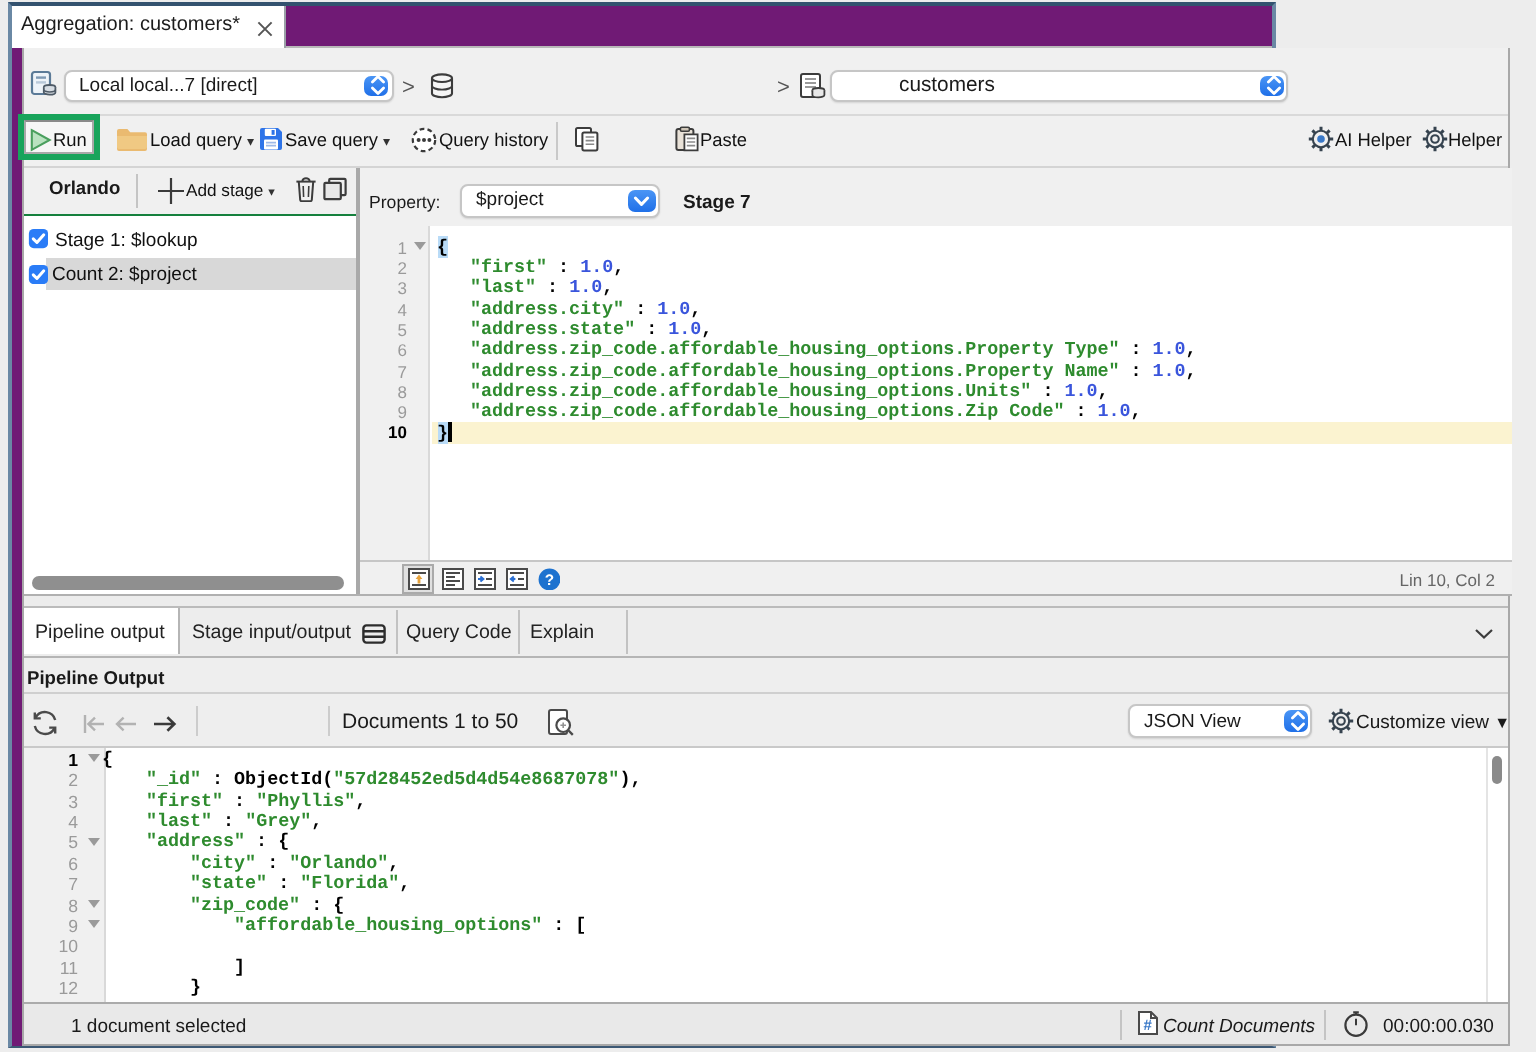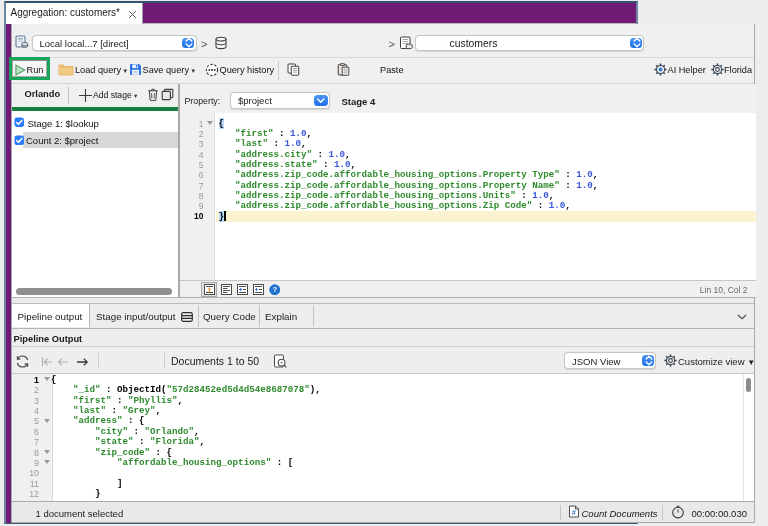--- a/index.html
+++ b/index.html
@@ -19,21 +19,21 @@
 .dd .lbl { position:absolute; font-size:9.5px; color:#1a1a1a; top:50%; transform:translateY(-50%); white-space:nowrap; }
 .step { position:absolute; right:1.5px; top:1.5px; bottom:1.5px; width:12px; border-radius:3.5px; background:linear-gradient(#4a95f5,#2070e8); }
 .sep-gt { position:absolute; font-size:11px; color:#555; }
 .toolbtn { position:absolute; font-size:9.2px; color:#111; white-space:nowrap; }
 svg { display:block; }
 .caret { font-size:7px; color:#333; }
 #row3line1 { left:0; top:33px; width:100%; height:1px; background:#d9d9d9; }
 #row3line2 { left:0; top:59.5px; width:100%; height:1px; background:#d4d4d4; }
 
 #main { left:0; top:60.5px; width:743.5px; height:214px; background:#f0f0f0; border-bottom:1px solid #b0b0b0; }
-#pipelist { position:absolute; left:0; top:22.5px; width:166px; bottom:0; background:#fff; border-top:4px solid #15803d; }
+#pipelist { position:absolute; left:0; top:22.5px; width:166px; bottom:0; background:#fff; border-top:1px solid #15803d; }
 #divider { position:absolute; left:166px; top:0; width:1.5px; height:100%; background:#a9a9a9; }
 #stageed { position:absolute; left:167.5px; top:29px; right:0; bottom:17px; background:#fff; }
 #gutter1 { position:absolute; left:0; top:0; width:35px; height:100%; background:#f0f0f0; border-right:1px solid #d9d9d9; }
 .mono { font-family:"Liberation Mono",monospace; font-size:9.2px; letter-spacing:-0.01px; font-weight:bold; }
 .g { color:#2e8b2e; }
 .b { color:#3a55dc; }
 .k { color:#000; font-weight:bold; }
 #edlines { position:absolute; left:36px; top:5.8px; right:0; }
 #edlines .ln { height:10.3px; line-height:10.3px; white-space:pre; padding-left:3px; }
 #gutln { position:absolute; right:10px; top:5.8px; text-align:right; color:#9a9a9a; font-size:8.5px; font-family:"Liberation Sans",sans-serif; }
@@ -162,21 +162,21 @@
       </div>
     <div class="toolbtn" style="left:288.5px; top:41px;margin-top:35px;">Copy</div>
     <div class="icon" id="ic-paste" style="left:324.5px; top:39.5px;">
         <svg width="13" height="13" viewBox="0 0 13 13">
           <rect x="1.2" y="1.5" width="8.5" height="10.5" rx="1" fill="#e9e2d8" stroke="#3c3c3c" stroke-width="1"></rect>
           <rect x="3.2" y="0.6" width="4.5" height="2" rx="0.6" fill="#cfc6b8" stroke="#3c3c3c" stroke-width="0.8"></rect>
           <path d="M5.2 4.2 h6.6 v8 h-6.6 z" fill="#fff" stroke="#3c3c3c" stroke-width="0.9"></path>
           <path d="M6.4 6.2 h4.2 M6.4 8 h4.2 M6.4 9.8 h4.2" stroke="#8a8a8a" stroke-width="0.8"></path>
         </svg>
       </div>
-    <div class="toolbtn" style="left:338px; top:41px;margin-left:30px;">Paste</div>
+    <div class="toolbtn" style="left:338px; top:41px;">Paste</div>
     <div class="icon" id="ic-ai" style="left:642px; top:39px;">
         <svg width="13" height="13" viewBox="0 0 13 13">
           <g fill="none" stroke="#36434f" stroke-width="1.05">
             <circle cx="6.5" cy="6.5" r="4.1"></circle>
           </g>
           <g stroke="#36434f" stroke-width="1.5">
             <path d="M6.5 0.4 V2.2 M6.5 10.8 V12.6 M0.4 6.5 H2.2 M10.8 6.5 H12.6 M2.2 2.2 L3.5 3.5 M9.5 9.5 L10.8 10.8 M10.8 2.2 L9.5 3.5 M3.5 9.5 L2.2 10.8"></path>
           </g>
           <circle cx="6.5" cy="6.5" r="1.9" fill="#3a79c8"></circle>
         </svg>
@@ -186,21 +186,21 @@
         <svg width="13" height="13" viewBox="0 0 13 13">
           <g fill="none" stroke="#36434f" stroke-width="1.05">
             <circle cx="6.5" cy="6.5" r="4.1"></circle>
             <circle cx="6.5" cy="6.5" r="1.9"></circle>
             <g stroke-width="1.5">
               <path d="M6.5 0.4 V2.2 M6.5 10.8 V12.6 M0.4 6.5 H2.2 M10.8 6.5 H12.6 M2.2 2.2 L3.5 3.5 M9.5 9.5 L10.8 10.8 M10.8 2.2 L9.5 3.5 M3.5 9.5 L2.2 10.8"></path>
             </g>
           </g>
         </svg>
       </div>
-    <div class="toolbtn" style="left:712px; top:41px;">Florida</div>
+    <div class="toolbtn" style="left:712px; top:41px;">Helper</div>
     <div class="abs" id="row3line2"></div>
 
     <div class="abs" id="main">
 
       <div class="abs" style="left:12.5px; top:5px; font-size:9.3px; font-weight:bold; color:#1a1a1a;">Orlando</div>
       <div class="abs" style="left:56px; top:2.5px; width:1px; height:17px; background:#c4c4c4;"></div>
       <div class="icon" id="ic-plus" style="left:65.5px; top:3.5px;">
           <svg width="15" height="15" viewBox="0 0 15 15">
             <path d="M7.5 1 V14 M1 7.5 H14" stroke="#3a3a3a" stroke-width="1.1"></path>
           </svg>
@@ -247,21 +247,21 @@
 
       <div class="abs" style="left:172.5px; top:12px; font-size:8.8px; color:#1a1a1a;">Property:</div>
       <div class="dd" style="left:218px; top:8px; width:100px; height:16.5px;">
         <div class="lbl" style="left:7px;">$project</div>
         <div class="step" id="step4" style="width:13.5px;">
             <svg width="13.5" height="13" viewBox="0 0 13.5 13" style="position:absolute;left:0;top:50%;margin-top:-6.5px;">
               <path d="M3.7 5 L6.75 8.2 L9.8 5" fill="none" stroke="#fff" stroke-width="1.5" stroke-linecap="round" stroke-linejoin="round"></path>
             </svg>
           </div>
       </div>
-      <div class="abs" style="left:329.5px; top:11.5px; font-size:9.5px; font-weight:bold; color:#1a1a1a;">Stage 4</div>
+      <div class="abs" style="left:329.5px; top:11.5px; font-size:9.5px; font-weight:bold; color:#1a1a1a;">Stage 7</div>
 
       <div class="abs" id="stageed">
         <div class="abs" id="gutter1">
           <div id="gutln">
             <div>1</div>
               <div>2</div>
               <div>3</div>
               <div>4</div>
               <div>5</div>
             <div>6</div>

